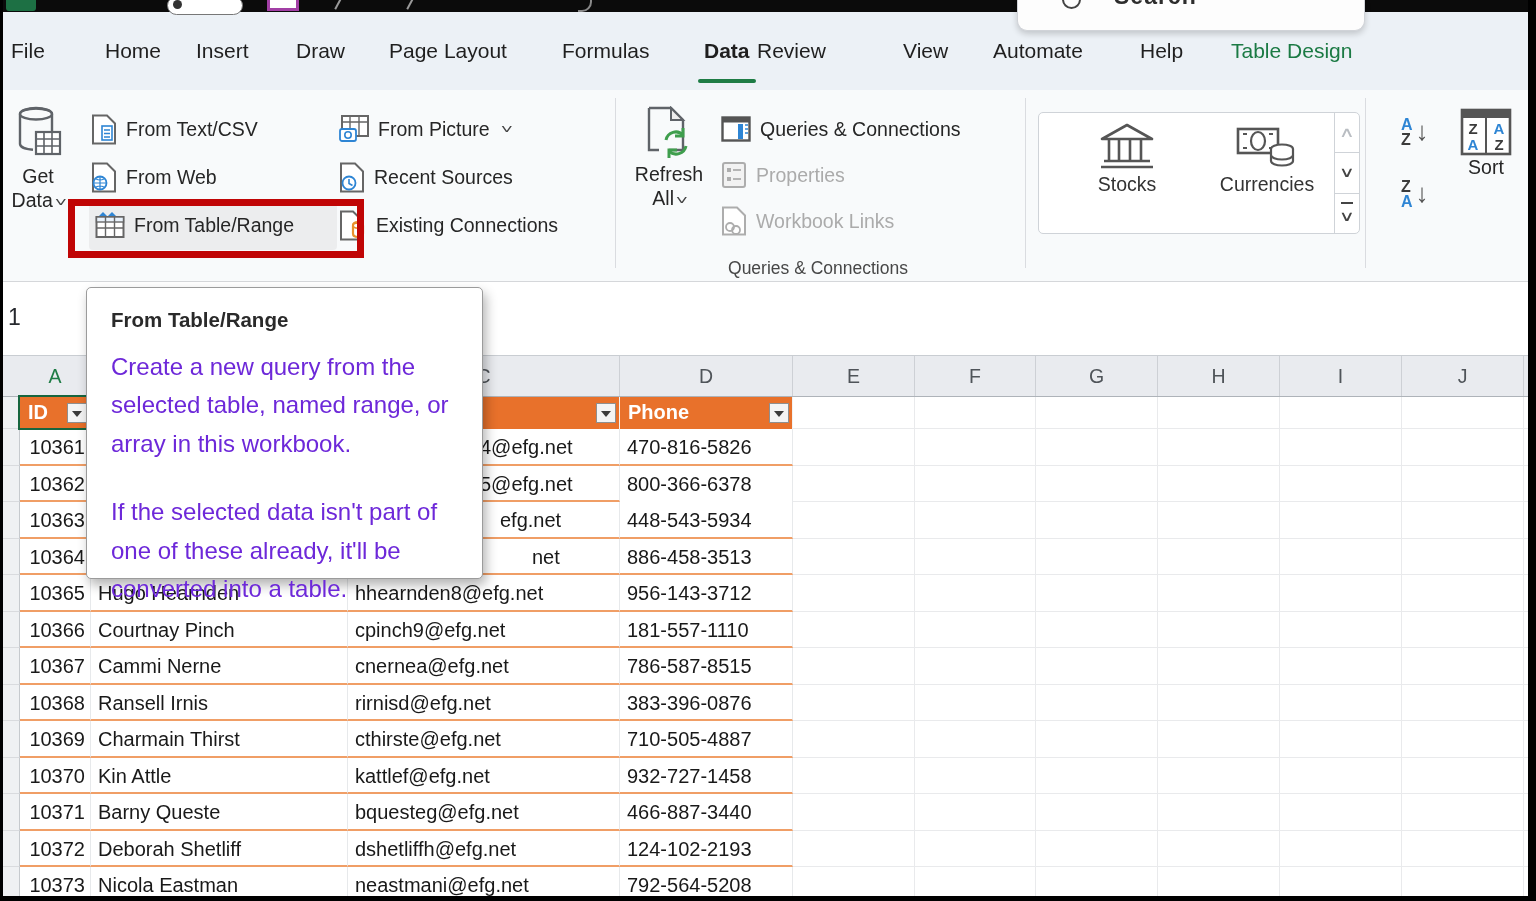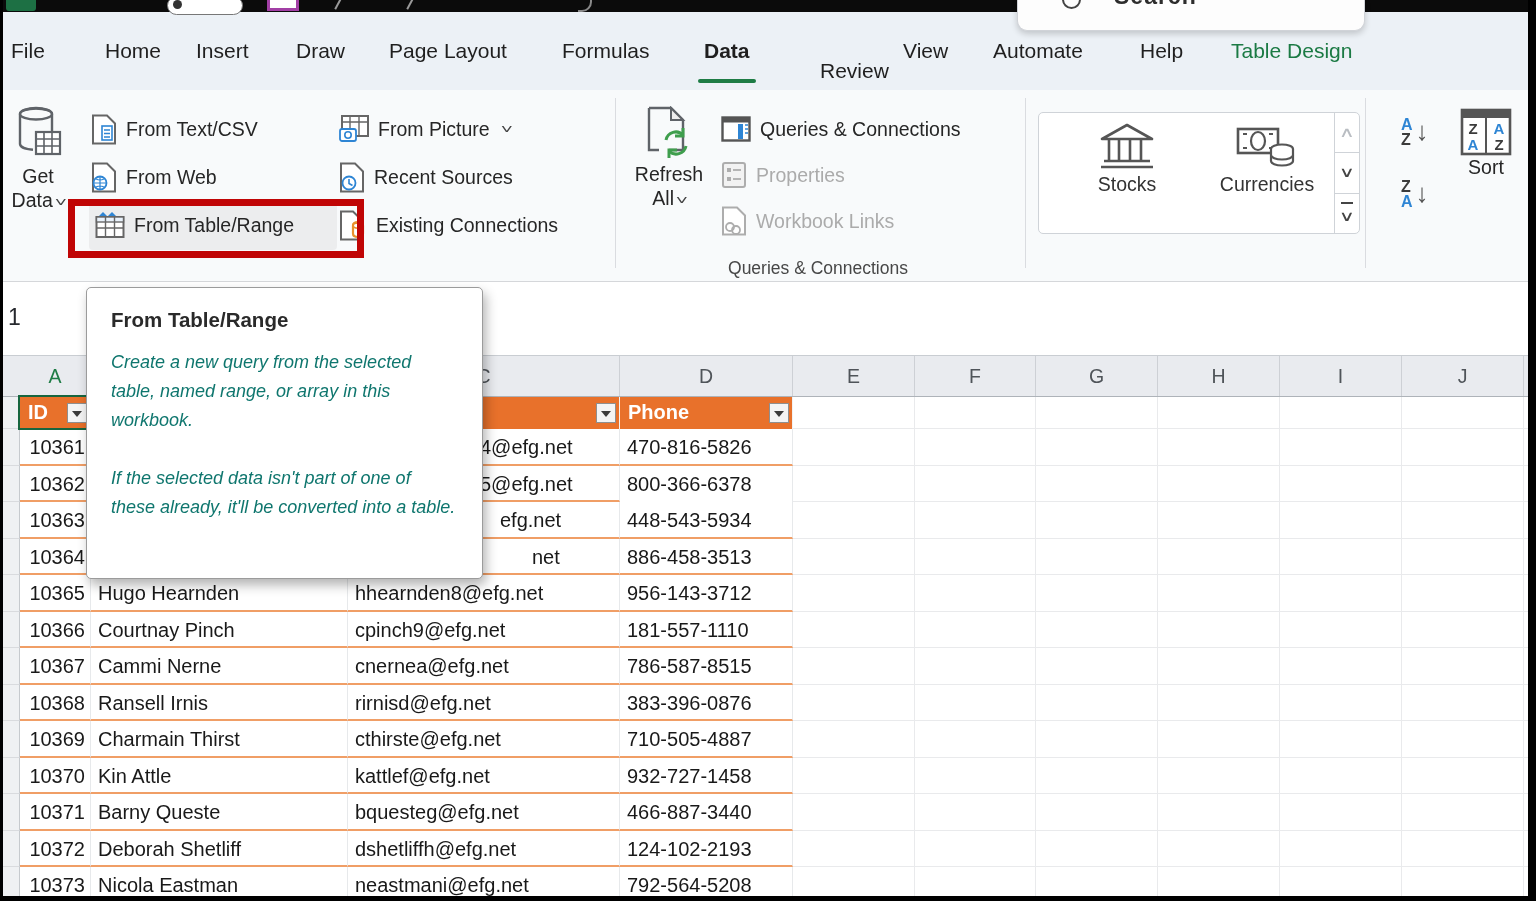--- a/index.html
+++ b/index.html
@@ -76,21 +76,21 @@
   .cell.rowhdr{background:#EFF1F3;border-right:1px solid #C6CACE;border-bottom:1px solid #D9DBDE;}
   .filterbtn{position:absolute;width:20px;height:20px;background:#F4F4F4;border:1px solid #8F8F8F;box-sizing:border-box;}
   .filterbtn .tri{position:absolute;left:4px;top:7px;width:0;height:0;border-left:5px solid transparent;border-right:5px solid transparent;border-top:6px solid #3b3b3b;}
   .selbox{position:absolute;border:2.5px solid #17663F;box-sizing:border-box;pointer-events:none;}
 
   
   .redbox{position:absolute;left:65px;top:199px;width:296px;height:59px;border:7px solid #C00505;box-sizing:border-box;z-index:20;}
   .tooltip{position:absolute;left:83px;top:287px;width:397px;height:292px;background:#fff;border:1.5px solid #9B9B9B;border-radius:5px;
            box-shadow:3px 6px 12px rgba(0,0,0,0.3);box-sizing:border-box;padding:20px 24px;z-index:30;}
   .tooltip .tt-title{font-size:20.5px;font-weight:bold;color:#2A2A2A;margin-bottom:16px;}
-  .tooltip .tt-body{font-size:18px;color:#0f766e;line-height:1.6;font-style:italic;}
+  .tooltip .tt-body{font-size:24px;color:#6d28d9;line-height:1.6;}
   .tooltip .tt-body.second{margin-top:30px;}
 
   svg{display:block;}
 </style>
 </head>
 <body>
 
 <div id="screen">
  <div class="app">
 
@@ -126,21 +126,21 @@
         <div class="tab" style="left: 386px;">
           <span>Page Layout</span>
         </div>
         <div class="tab" style="left: 559px;">
           <span>Formulas</span>
         </div>
         <div class="tab active" style="left: 701px;">
           <span>Data</span>
           <span class="ul"></span>
         </div>
-        <div class="tab" style="left: 817px; margin-top: 20px;">
+        <div class="tab" style="left: 754px;">
           <span>Review</span>
         </div>
         <div class="tab" style="left: 900px;">
           <span>View</span>
         </div>
         <div class="tab" style="left: 990px;">
           <span>Automate</span>
         </div>
         <div class="tab" style="left: 1137px;">
           <span>Help</span>

